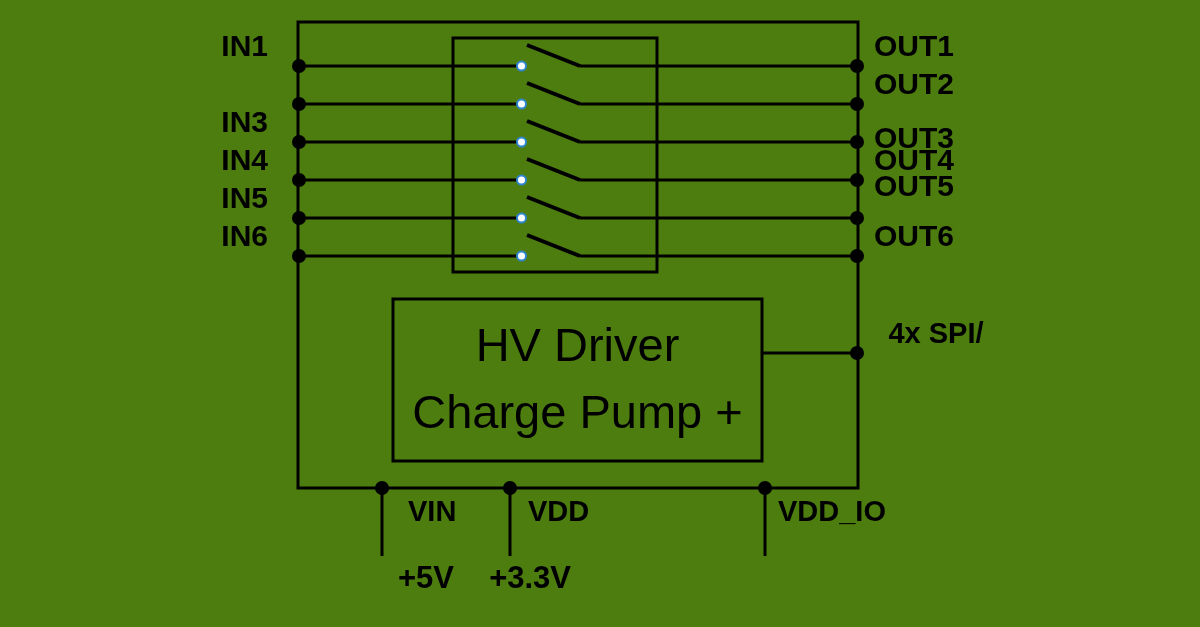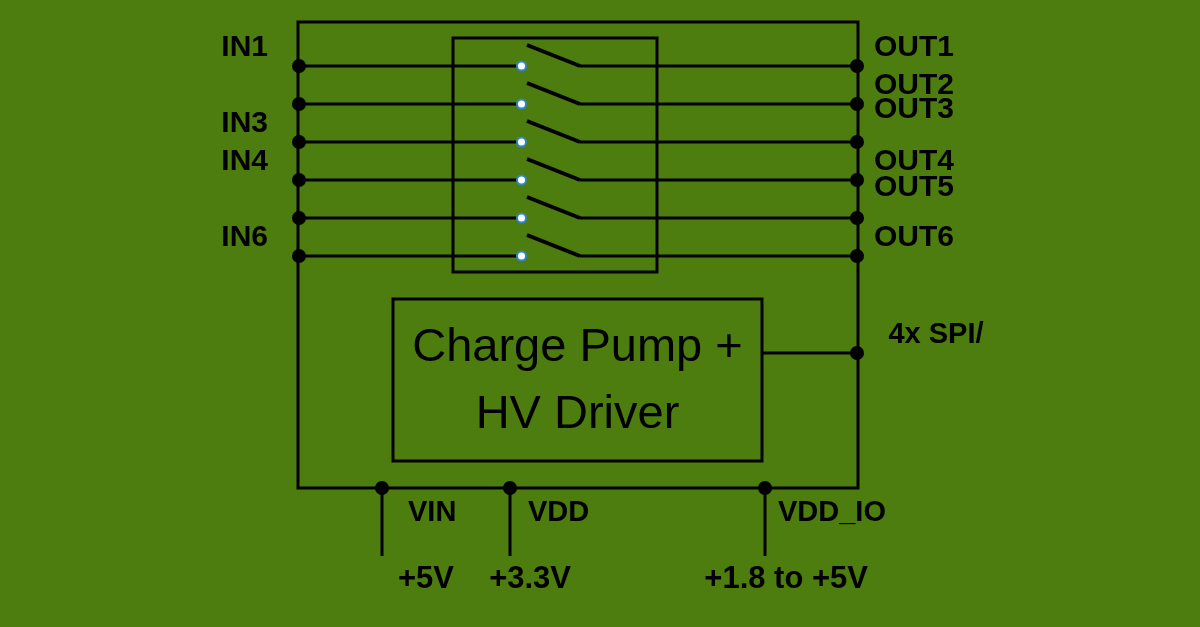--- a/index.html
+++ b/index.html
@@ -151,39 +151,39 @@
     </g>
     <g>
       <line x1="765" y1="488" x2="765" y2="556" stroke="#000000" stroke-width="3"></line>
       <circle cx="765" cy="488" r="7" fill="#000000"></circle>
     </g>
   </svg>
 
   <div class="label io-label in-label" style="top:29px">IN1</div>
   <div class="label io-label in-label" style="top:105px">IN3</div>
   <div class="label io-label in-label" style="top:143px">IN4</div>
+  <div class="label io-label in-label" style="top:181px">IN5</div>
   <div class="label io-label in-label" style="top:219px">IN6</div>
 
   <div class="label io-label out-label" style="top:29px">OUT1</div>
   <div class="label io-label out-label" style="top:67px">OUT2</div>
-  <div class="label io-label out-label" style="top:91px">OUT3</div>
+  <div class="label io-label out-label" style="top:121px">OUT3</div>
   <div class="label io-label out-label" style="top:143px">OUT4</div>
   <div class="label io-label out-label" style="top:169px">OUT5</div>
   <div class="label io-label out-label" style="top:219px">OUT6</div>
 
   <div class="label block-label">
+    <div>HV Driver</div>
     <div>Charge Pump +</div>
-    <div>HV Driver</div>
   </div>
 
   <div class="label spi-label">
     <div>4x SPI/</div>
   </div>
 
   <div class="label pin-name" style="left:408px">VIN</div>
   <div class="label pin-name" style="left:528px">VDD</div>
   <div class="label pin-name" style="left:778px">VDD_IO</div>
 
   <div class="label voltage" style="left:334px; width:120px">+5V</div>
   <div class="label voltage" style="left:451px; width:120px">+3.3V</div>
-  <div class="label voltage" style="left:668px; width:200px">+1.8 to +5V</div>
 
 </div>
 
 </body></html>

